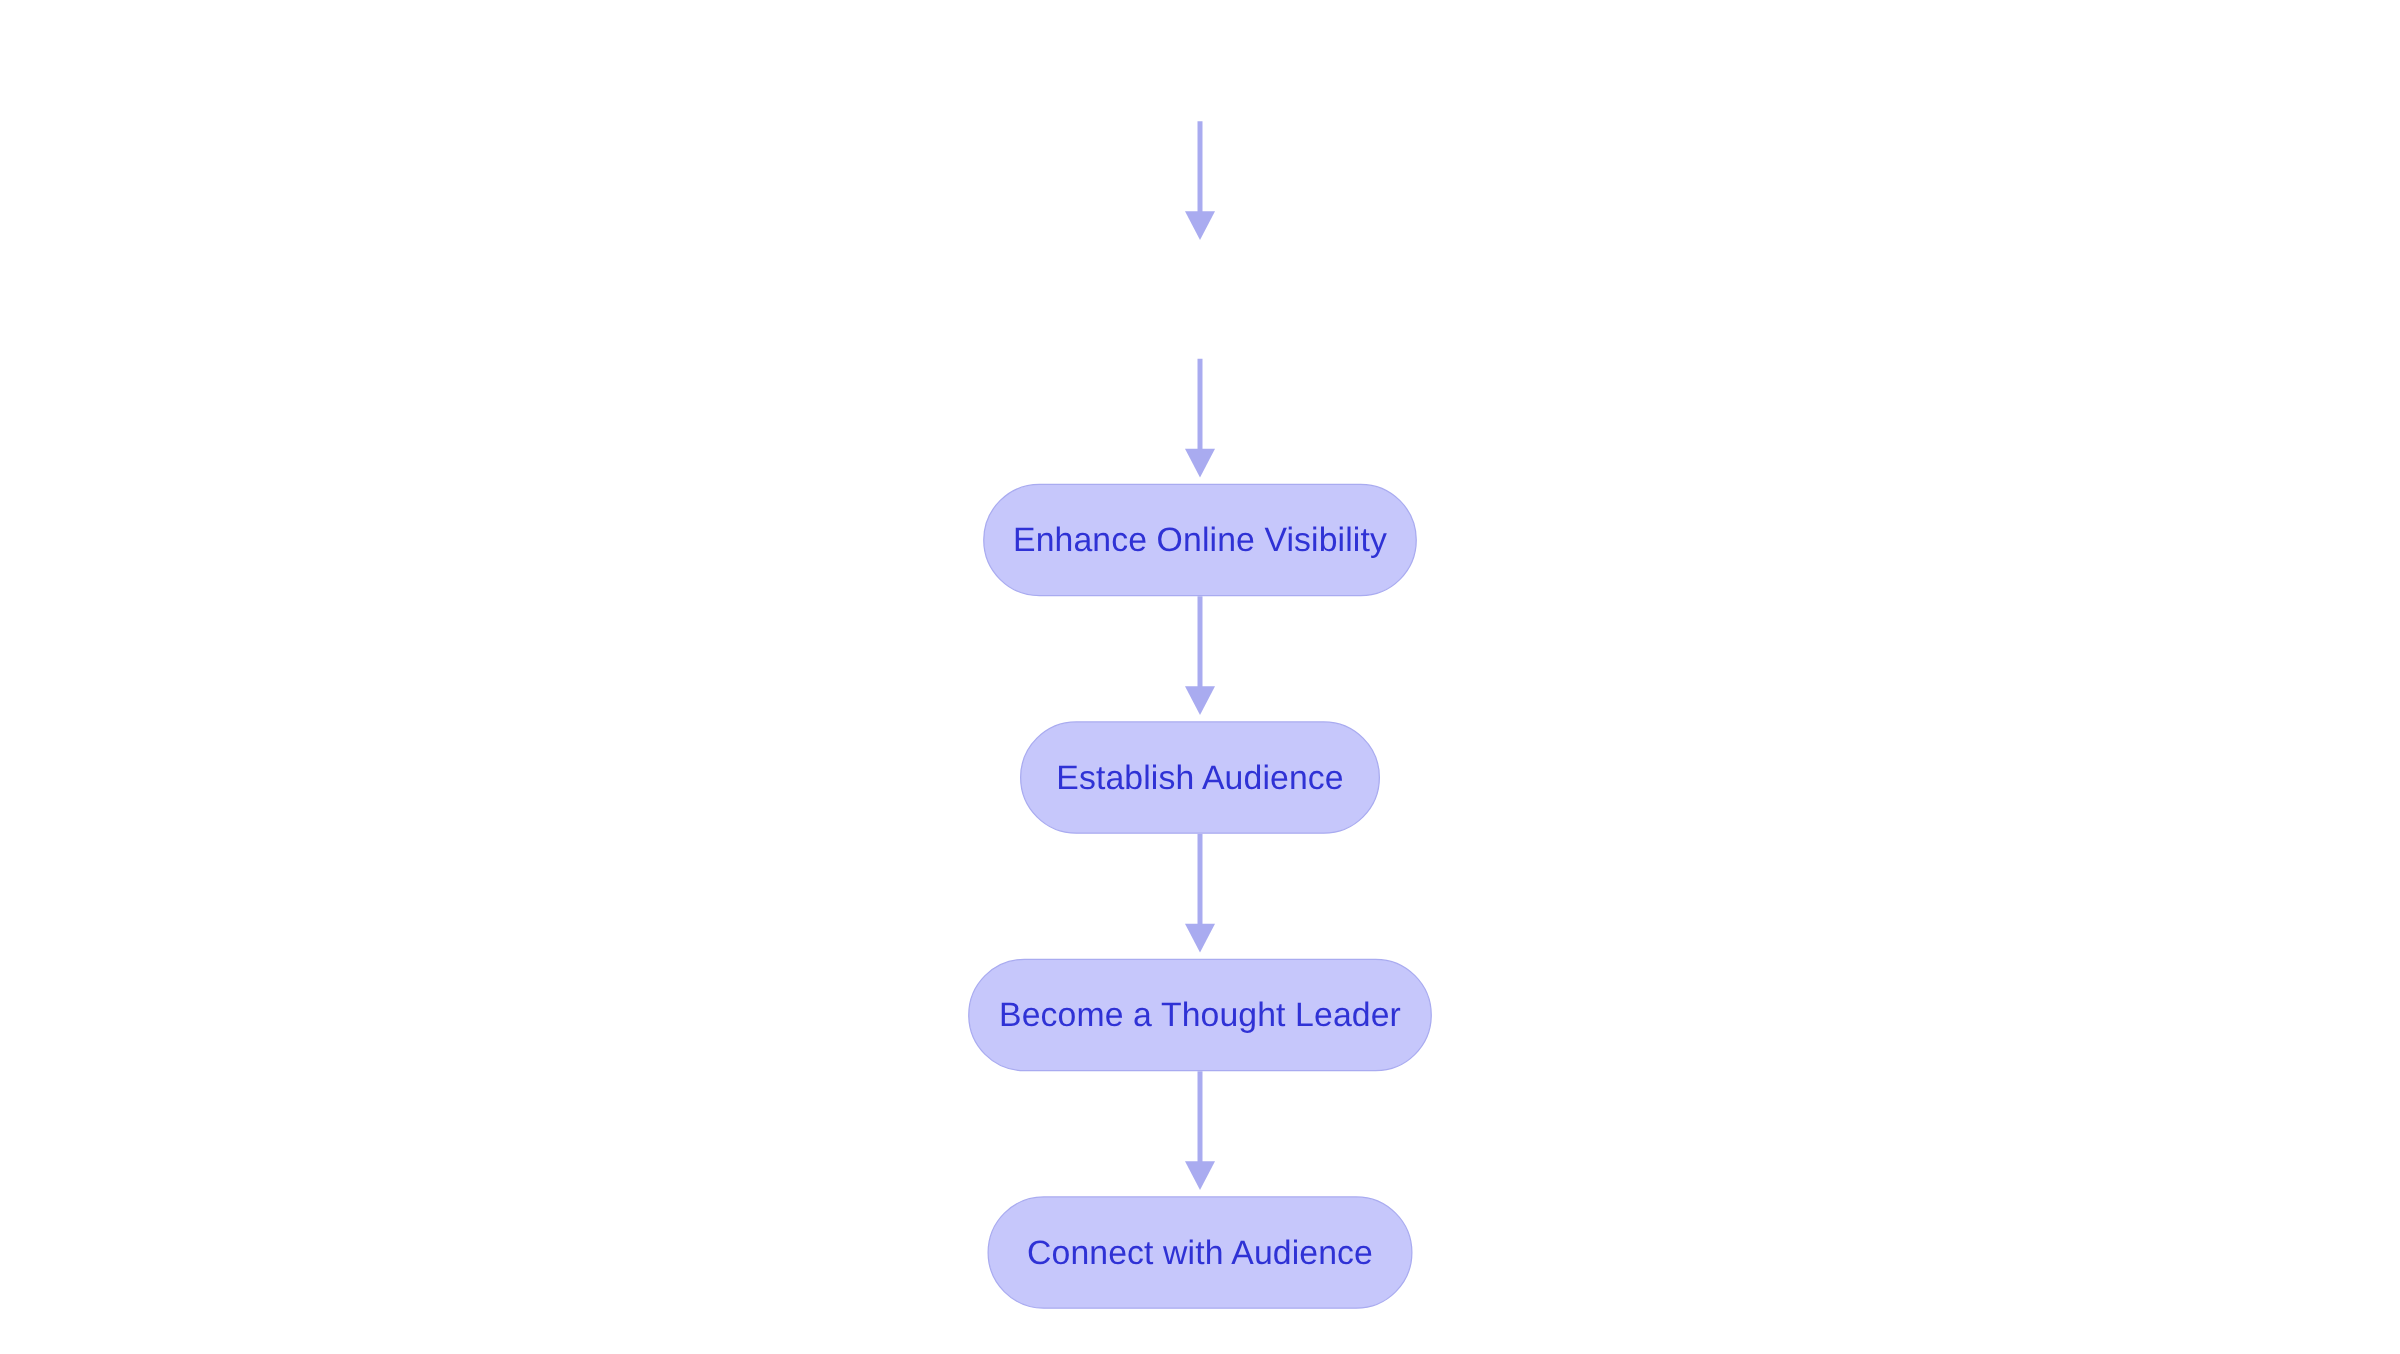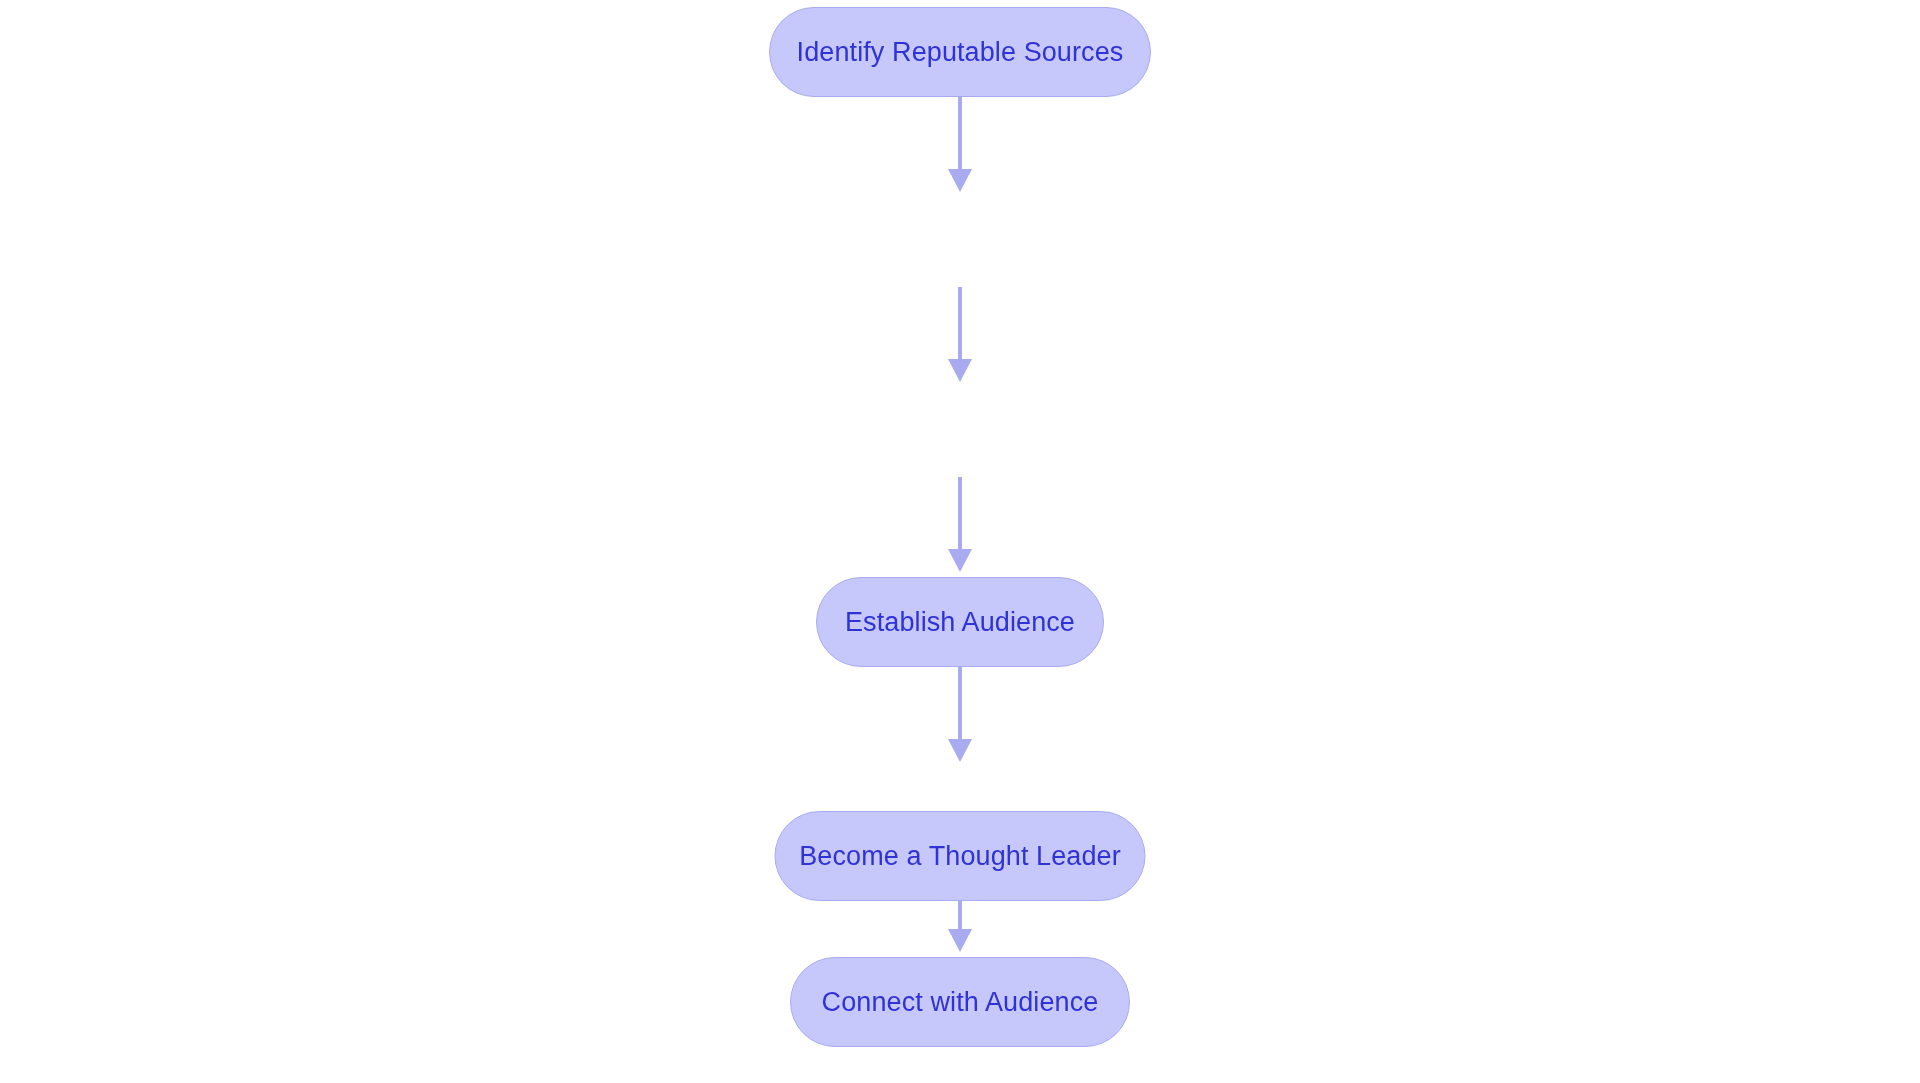--- a/index.html
+++ b/index.html
@@ -90,31 +90,31 @@
     </svg>
   </div>
 
   <div class="flow-connector" style="left:960px; top:857px; height:100px;">
     <svg width="40" height="100" viewBox="0 0 40 100" xmlns="http://www.w3.org/2000/svg">
       <line x1="20" y1="0" x2="20" y2="74" stroke="#a9abf0" stroke-width="4"></line>
       <polygon points="8,72 32,72 20,95" fill="#a9abf0"></polygon>
     </svg>
   </div>
 
-  <div class="flow-node" style="left:960px; top:7px; width:382px;">
-    <span class="flow-node-label">Identify Reputable Sources</span>
-  </div>
 
 
+  <div class="flow-node" style="left:960px; top:387px; width:347px;">
+    <span class="flow-node-label">Enhance Online Visibility</span>
+  </div>
 
   <div class="flow-node" style="left:960px; top:577px; width:288px;">
     <span class="flow-node-label">Establish Audience</span>
   </div>
 
-  <div class="flow-node" style="left:960px; top:767px; width:371px;margin-top:44px;">
+  <div class="flow-node" style="left:960px; top:767px; width:371px;">
     <span class="flow-node-label">Become a Thought Leader</span>
   </div>
 
   <div class="flow-node" style="left:960px; top:957px; width:340px;">
     <span class="flow-node-label">Connect with Audience</span>
   </div>
 
 </div>
 
 </body></html>

